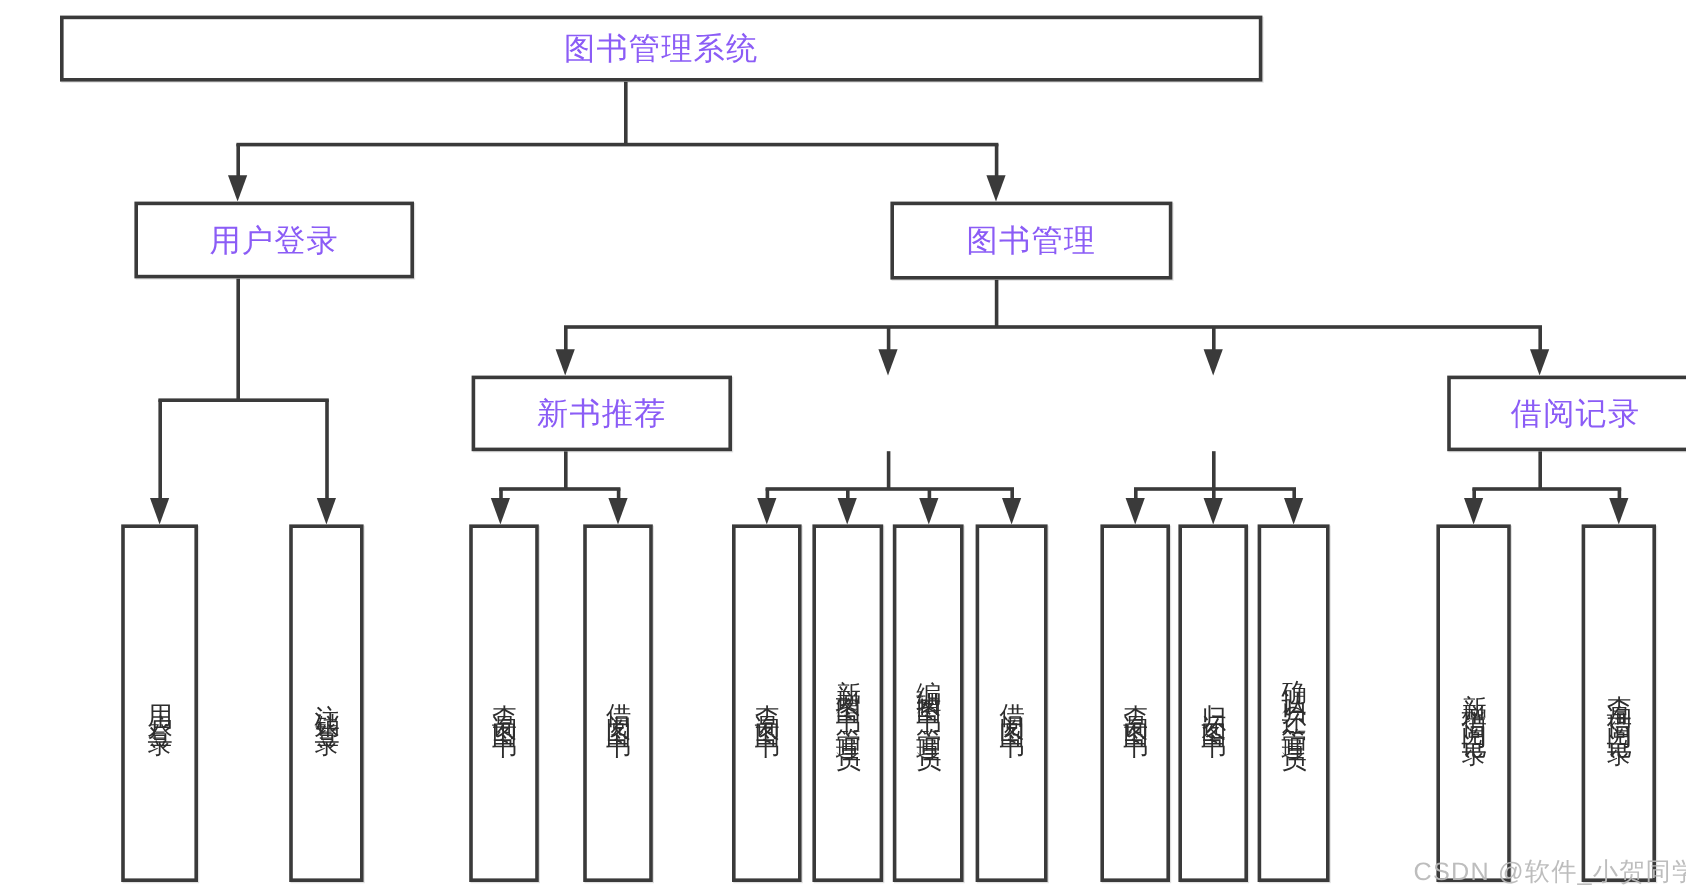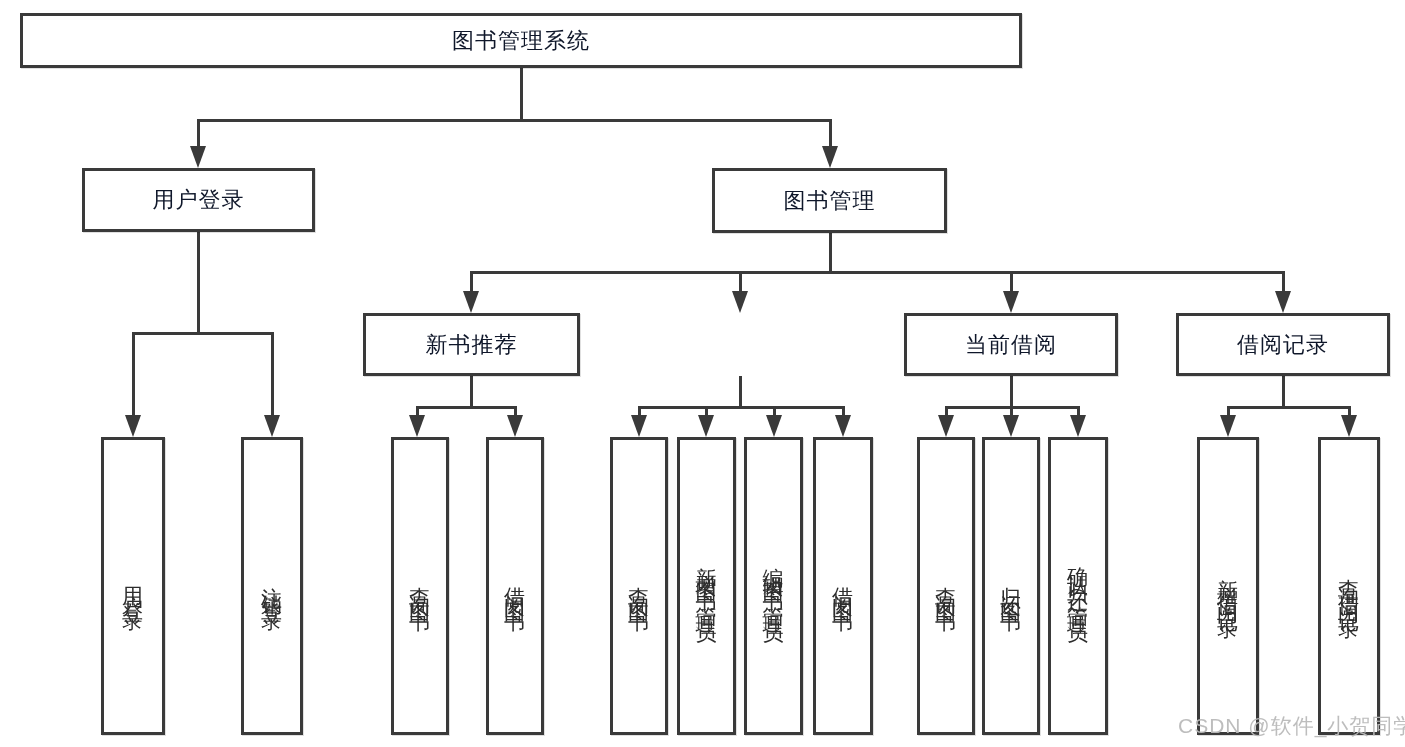--- a/index.html
+++ b/index.html
@@ -12,25 +12,26 @@
     overflow: hidden;
   }
   .hnode {
     position: absolute;
     box-sizing: border-box;
     border: 3px solid #3a3a3a;
     background: #ffffff;
     display: flex;
     align-items: center;
     justify-content: center;
-    color: #0f172a;
-    font-size: 22px;
+    color: #8b5cf6;
+    font-size: 26px;
     letter-spacing: 1px;
     z-index: 2;
     box-shadow: 1px 1px 0 rgba(0,0,0,0.12);
+    margin-left: 30px;
   }
   .leaf {
     position: absolute;
     box-sizing: border-box;
     top: 437px;
     height: 298px;
     border: 3px solid #3a3a3a;
     background: #ffffff;
     display: flex;
     align-items: center;
@@ -83,23 +84,20 @@
 
   <div class="hnode" style="left:82px; top:168px; width:233px; height:64px;">
     <span>用户登录</span>
   </div>
   <div class="hnode" style="left:712px; top:168px; width:235px; height:65px;">
     <span>图书管理</span>
   </div>
 
   <div class="hnode" style="left:363px; top:313px; width:217px; height:63px;">
     <span>新书推荐</span>
-  </div>
-  <div class="hnode" style="left:904px; top:313px; width:214px; height:63px;">
-    <span>当前借阅</span>
   </div>
   <div class="hnode" style="left:1176px; top:313px; width:214px; height:63px;">
     <span>借阅记录</span>
   </div>
 
   <div class="leaf" style="left:101px; width:64px;">
     <span class="vlabel">用户登录</span>
   </div>
   <div class="leaf" style="left:241px; width:62px;">
     <span class="vlabel">注销登录</span>

